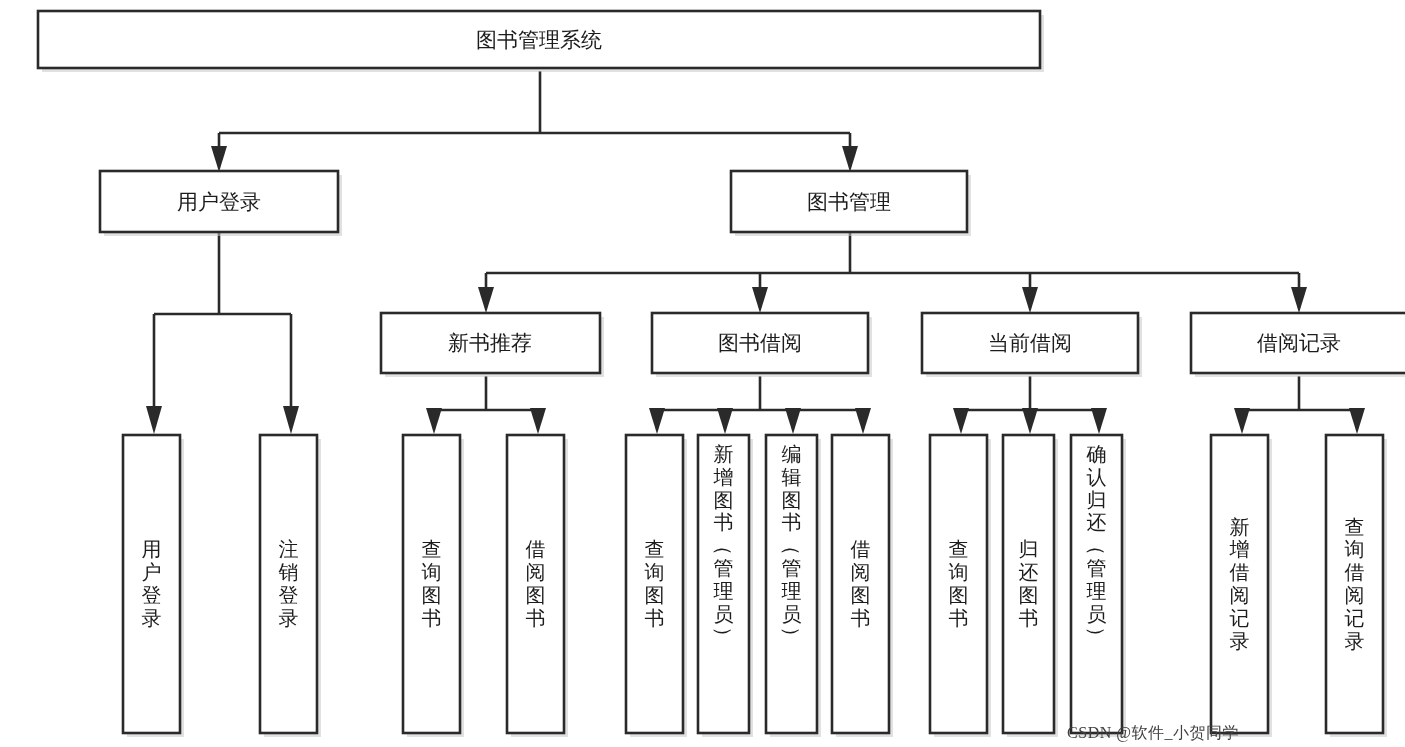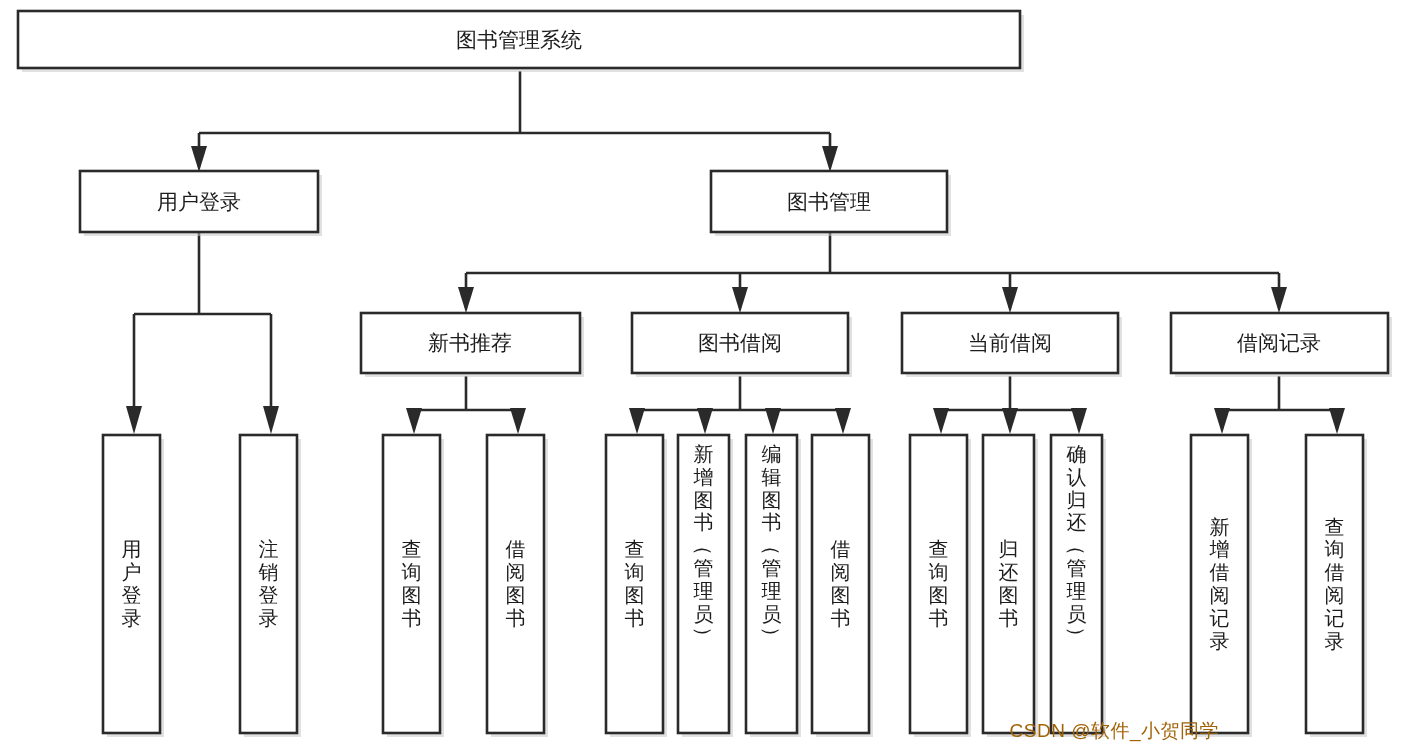--- a/index.html
+++ b/index.html
@@ -12,20 +12,21 @@
     width: 1405px;
     height: 747px;
     overflow: hidden;
     font-family: "DejaVu Sans", "Liberation Sans", sans-serif;
   }
   #diagram-root {
     position: relative;
     width: 1227px;
     height: 747px;
     background: #ffffff;
+    margin-left: 20px;
   }
   svg.diagram-canvas {
     position: absolute;
     top: 0;
     left: 0;
     width: 1405px;
     height: 747px;
     display: block;
   }
   .node-rect {
@@ -52,23 +53,23 @@
     font-family: "DejaVu Sans", "Liberation Sans", sans-serif;
     fill: #1c1c1c;
     font-size: 21px;
     text-anchor: middle;
     dominant-baseline: middle;
   }
   .watermark {
     position: absolute;
     right: 8px;
     bottom: 3px;
-    font-family: Liberation Sans, sans-serif;
-    font-size: 19px;
-    color: #a16207;
+    font-family: Liberation Serif, serif;
+    font-size: 16px;
+    color: #404040;
     letter-spacing: 0.5px;
     white-space: nowrap;
     user-select: none;
   }
   .vert-box-text {
     position: absolute;
     display: flex;
     flex-direction: column;
     align-items: center;
     justify-content: center;

